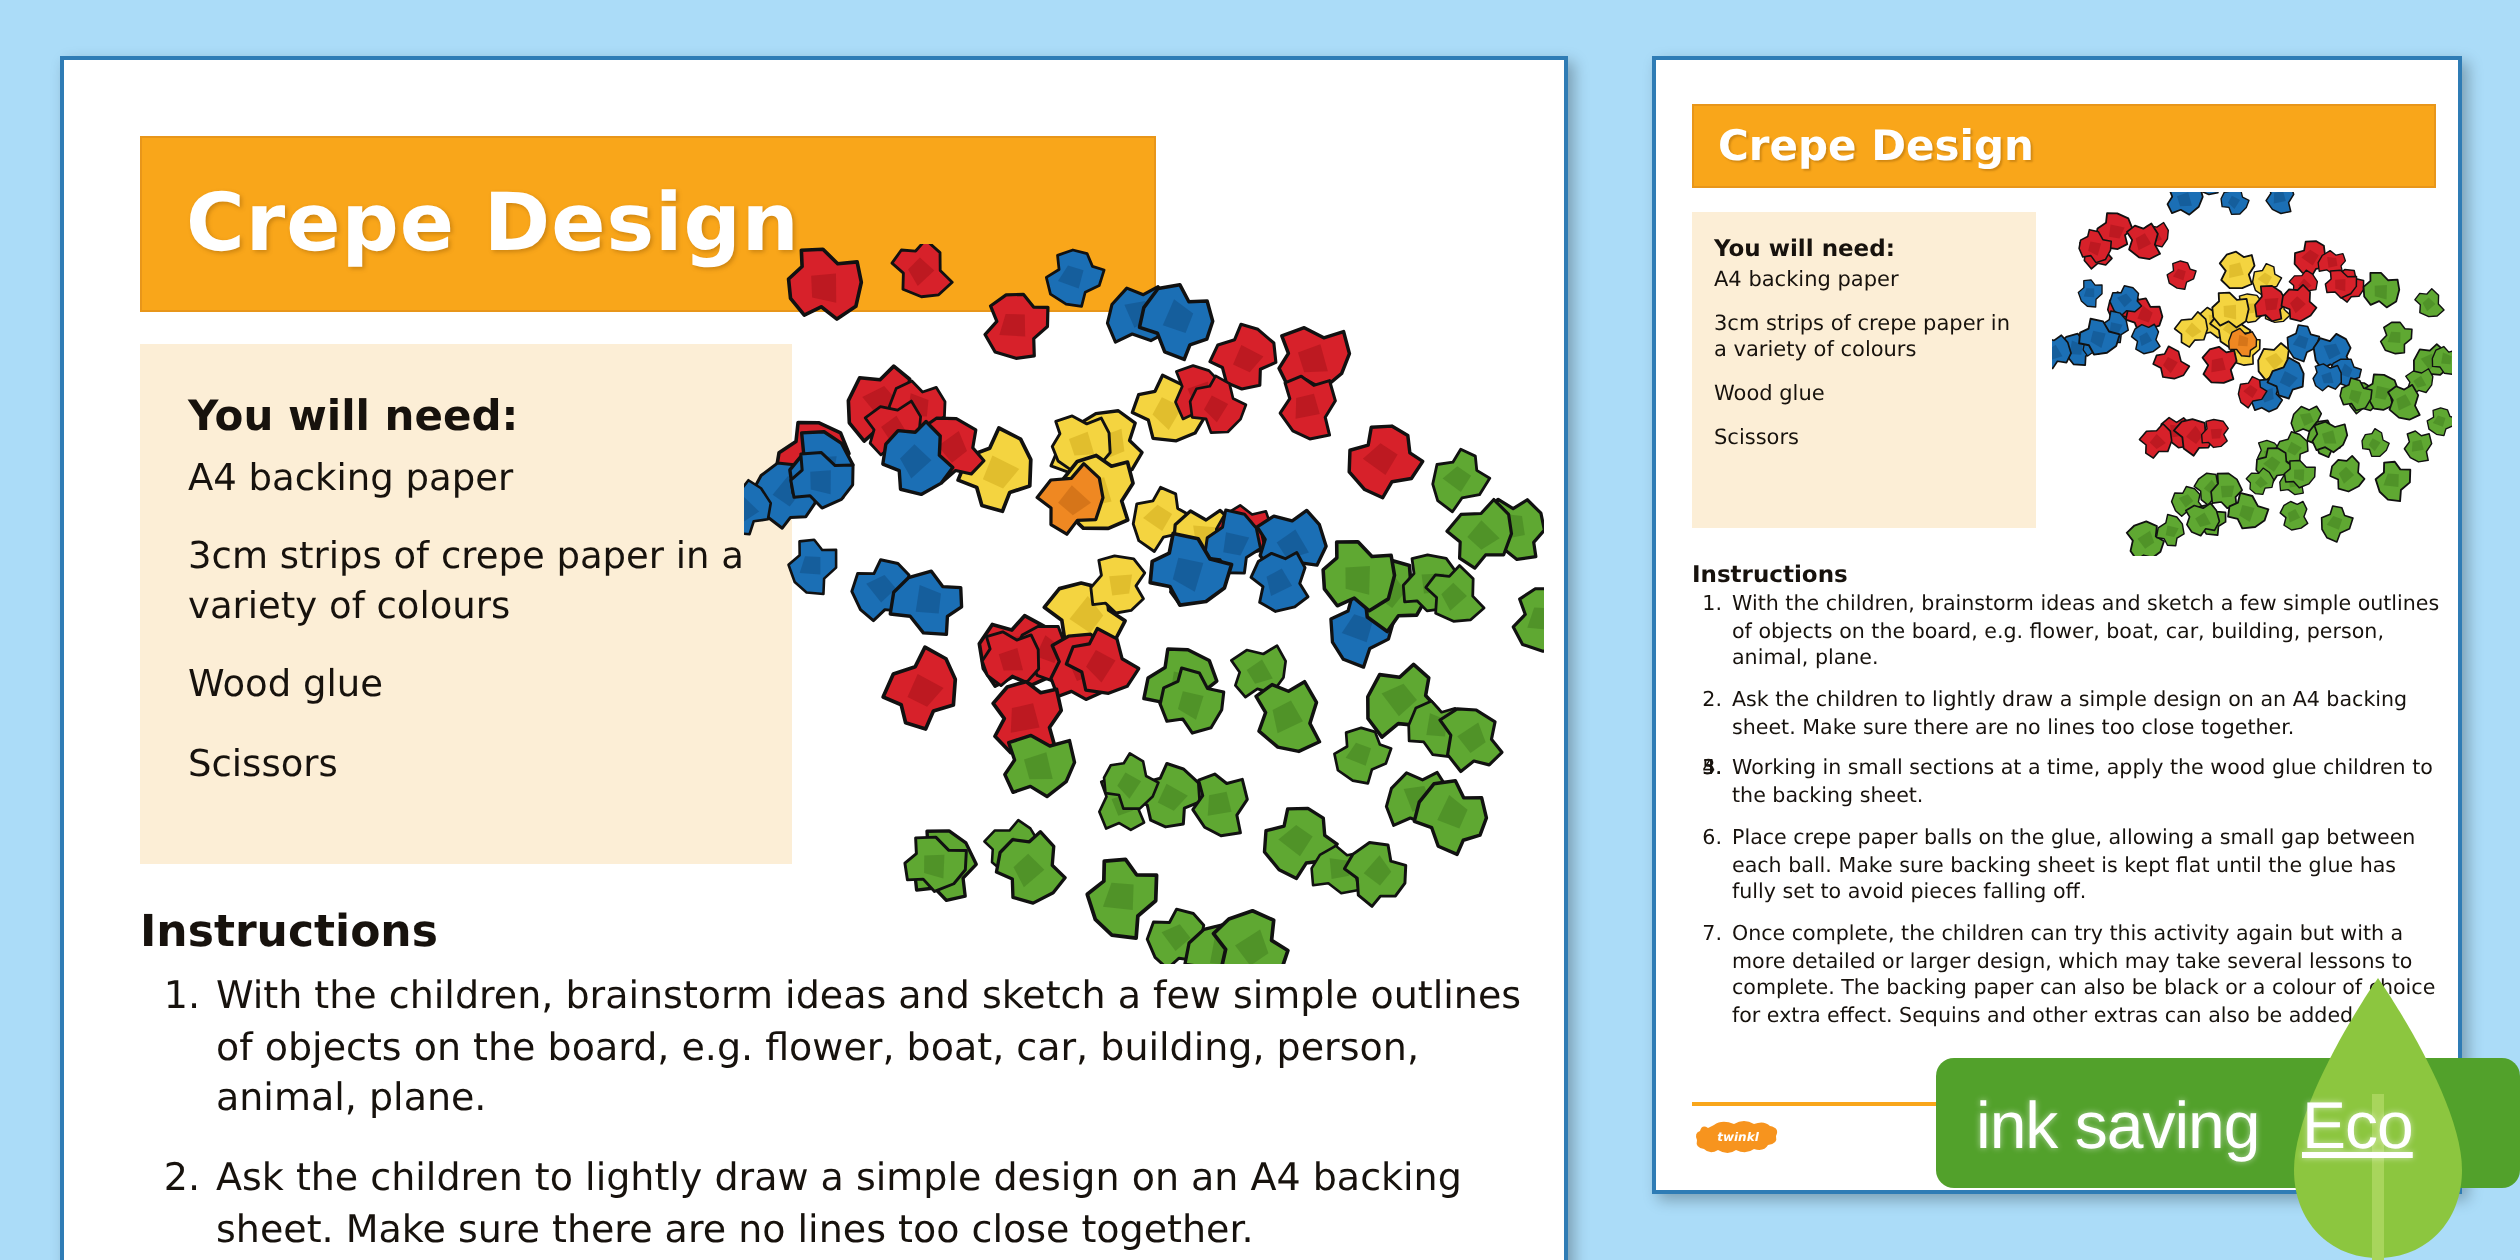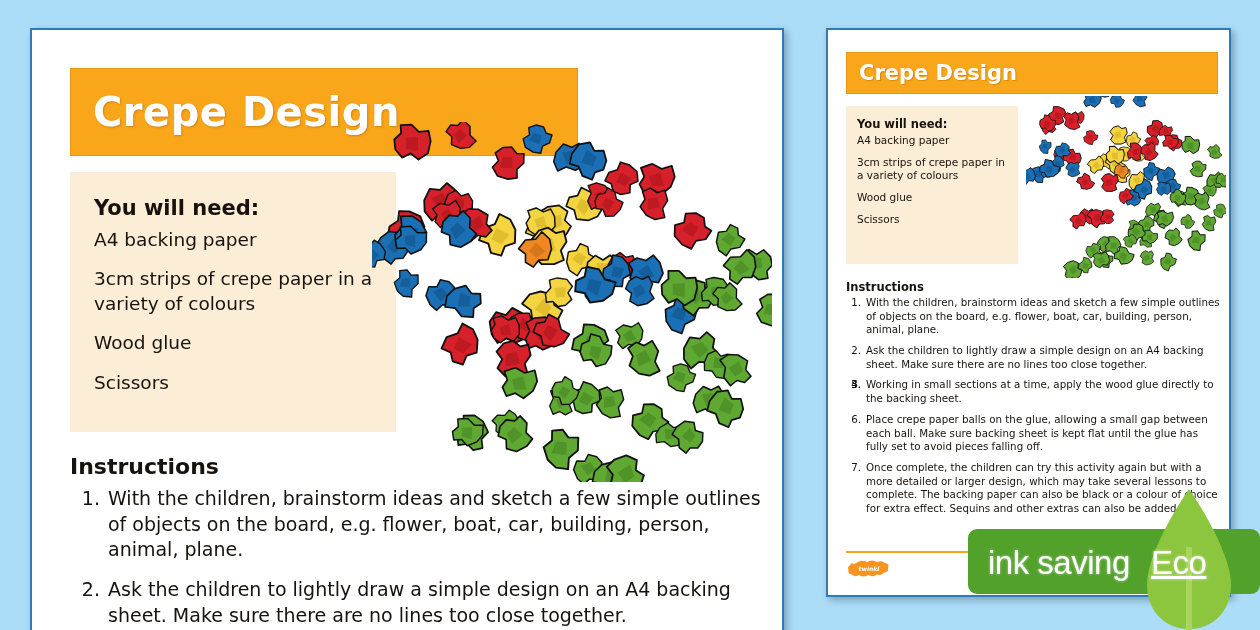--- a/index.html
+++ b/index.html
@@ -701,21 +701,21 @@
       <span>Ask the children to lightly draw a simple design on an A4 backing sheet. Make sure there are no lines too close together.</span>
     </li>
     <li>
       <span class="num">3.</span>
     </li>
     <li>
       <span class="num">4.</span>
     </li>
     <li>
       <span class="num">5.</span>
-      <span>Working in small sections at a time, apply the wood glue directly to the backing sheet.</span>
+      <span>Working in small sections at a time, apply the wood glue children to the backing sheet.</span>
     </li>
     <li>
       <span class="num">6.</span>
       <span>Place crepe paper balls on the glue, allowing a small gap between each ball. Make sure backing sheet is kept flat until the glue has fully set to avoid pieces falling off.</span>
     </li>
     <li>
       <span class="num">7.</span>
       <span>Once complete, the children can try this activity again but with a more detailed or larger design, which may take several lessons to complete. The backing paper can also be black or a colour of choice for extra effect. Sequins and other extras can also be added.</span>
     </li>
   </ol>

